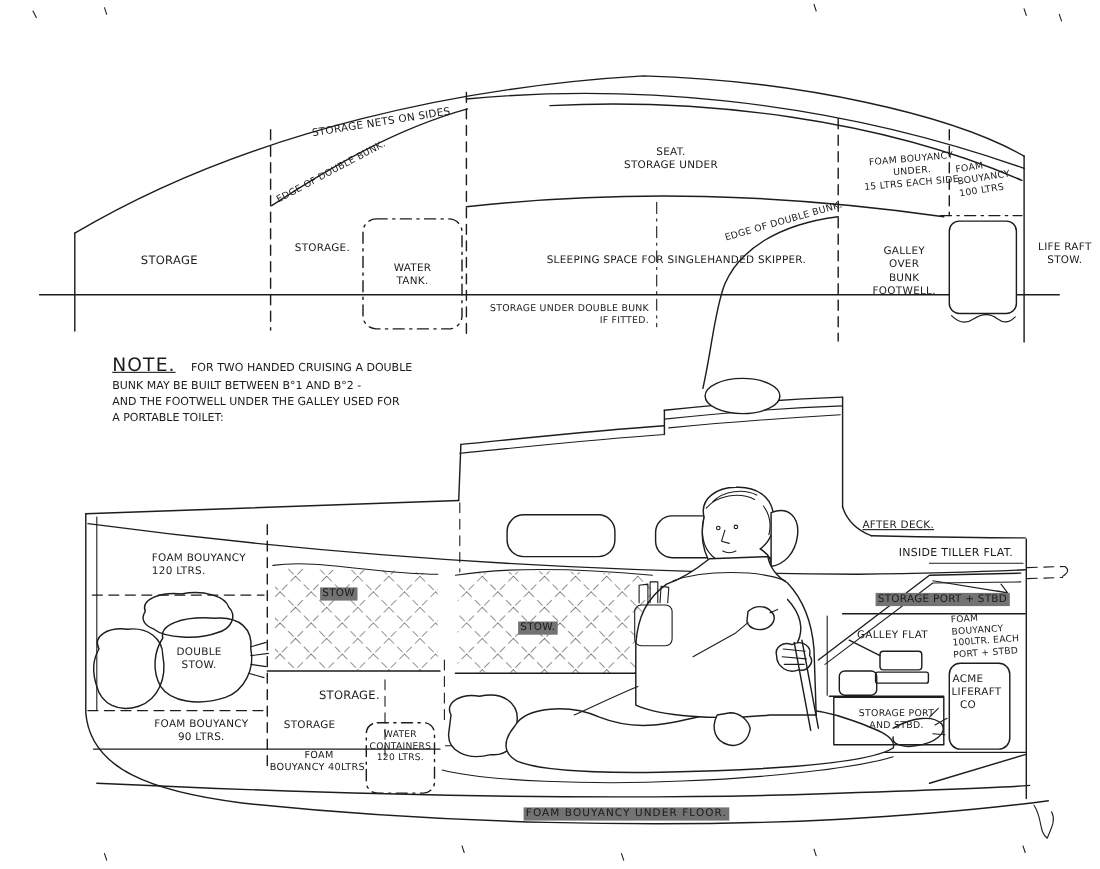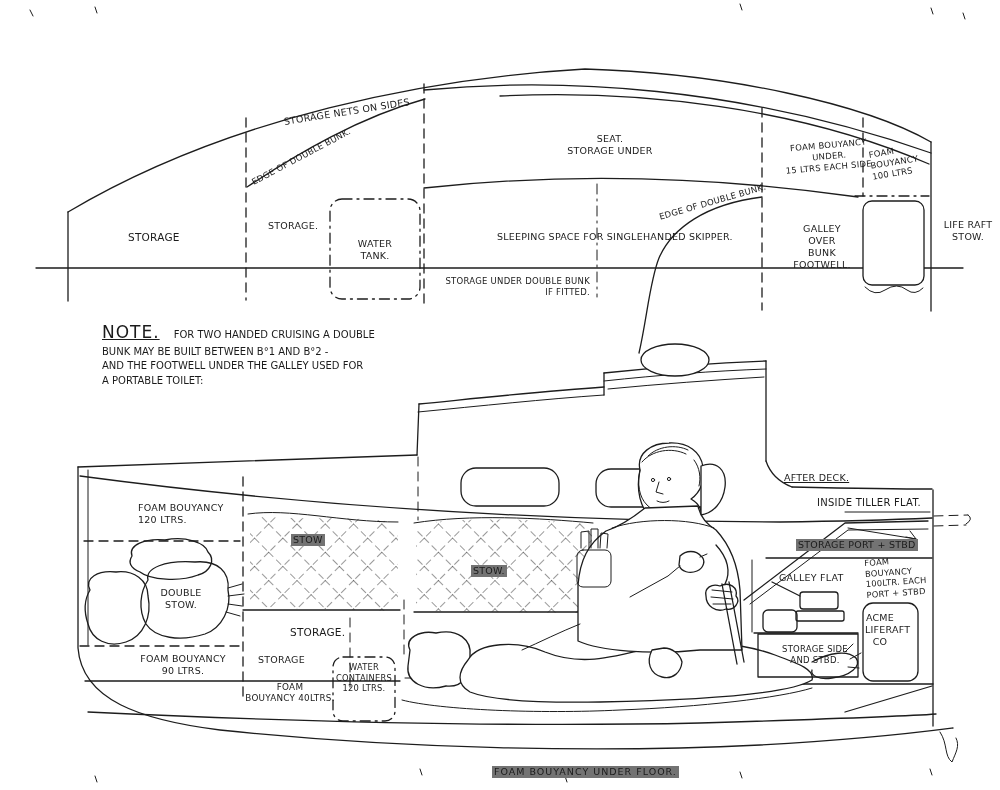--- a/index.html
+++ b/index.html
@@ -224,17 +224,17 @@
   <div class="lbl" style="left:779px;top:572px;">GALLEY FLAT</div>
   <div class="lbl" style="left:784px;top:472px;text-decoration:underline;">AFTER DECK.</div>
   <div class="lbl" style="left:817px;top:497px;font-size:10px;">INSIDE TILLER FLAT.</div>
   <div class="lbl bg" style="left:796px;top:539px;">STORAGE PORT + STBD</div>
   <div class="lbl rot" style="left:864px;top:558px;width:72px;transform:rotate(-4deg);font-size:8.3px;">FOAM BOUYANCY
 100LTR. EACH
 PORT + STBD</div>
   <div class="lbl c" style="left:865px;top:612px;width:30px;">ACME
 LIFERAFT
 CO</div>
-  <div class="lbl c" style="left:772px;top:644px;width:86px;font-size:8.5px;">STORAGE SIDE
+  <div class="lbl c" style="left:772px;top:644px;width:86px;font-size:8.5px;">STORAGE PORT
 AND STBD.</div>
-  <div class="lbl bg" style="left:492px;top:734px;letter-spacing:1px;margin-top:32px;">FOAM BOUYANCY UNDER FLOOR.</div>
+  <div class="lbl bg" style="left:476px;top:734px;letter-spacing:1px;">FOAM BOUYANCY UNDER FLOOR.</div>
 
 </div>
 
 </body></html>

